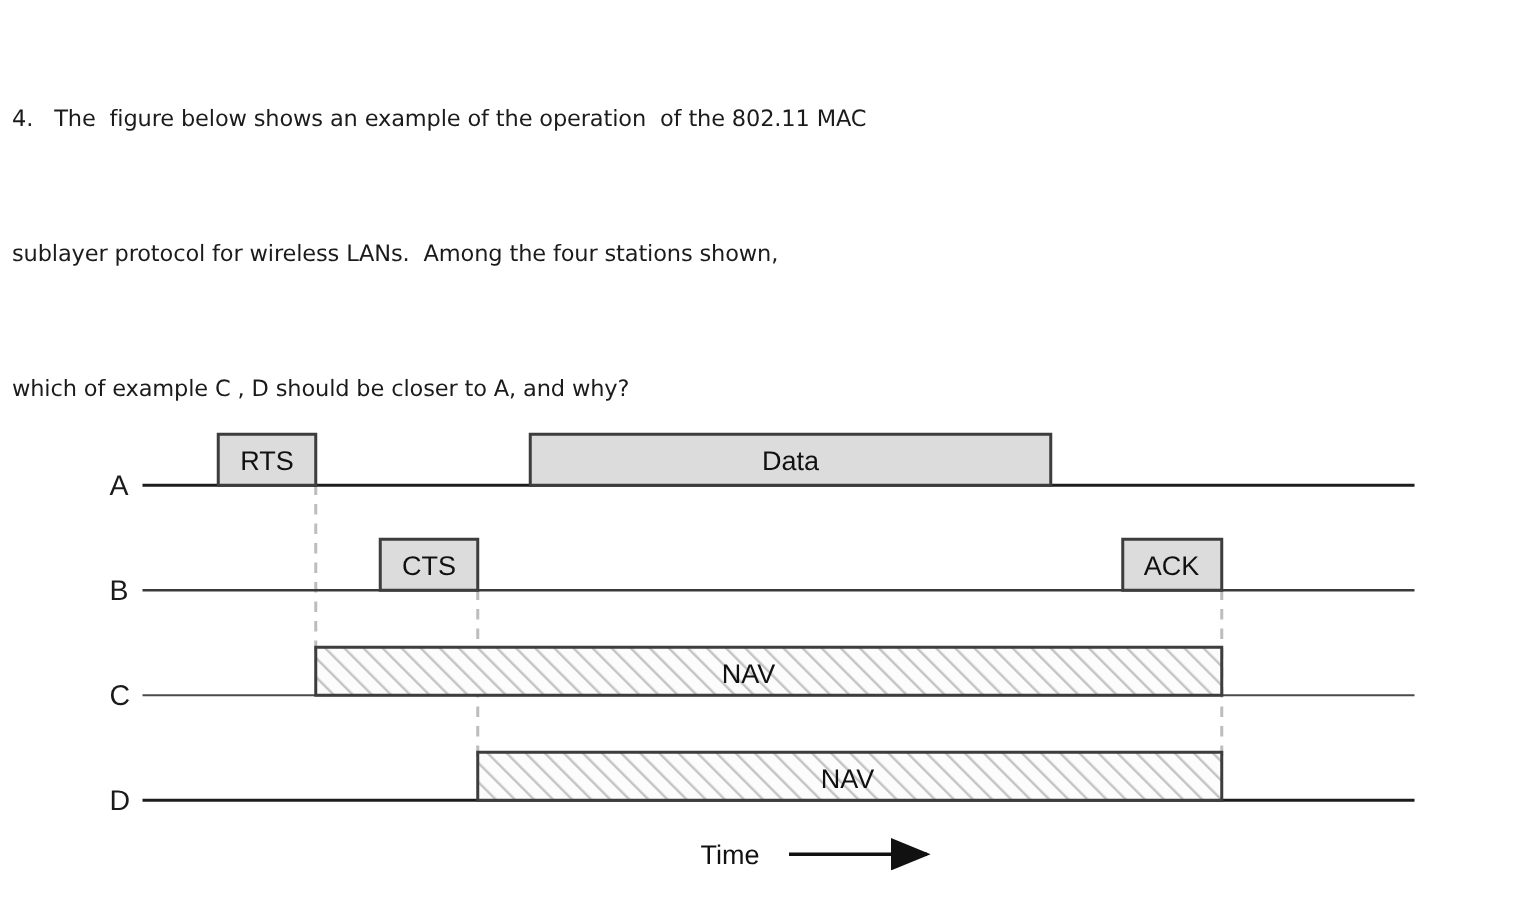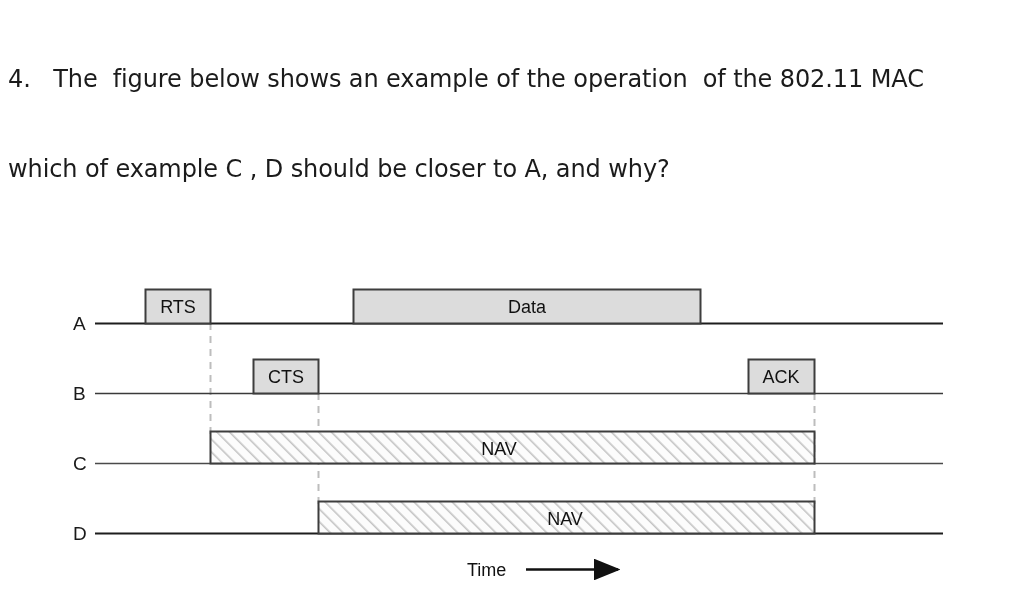--- a/index.html
+++ b/index.html
@@ -15,21 +15,21 @@
     overflow: hidden;
   }
 
   
   #question-block {
     position: absolute;
     left: 8px;
     top: 4px;
     width: 960px;
     color: #1b1b1b;
-    font-size: 24px;
+    font-size: 15px;
     line-height: 30px;
     font-family: "DejaVu Sans", sans-serif;
     letter-spacing: -0.1px;
     white-space: pre-wrap;
   }
   .q-line { display: block; }
 
   
   #figure {
     position: absolute;
@@ -62,20 +62,21 @@
     font-family: "Liberation Sans", sans-serif;
     font-size: 18px;
     fill: #111111;
   }
 </style>
 </head>
 <body>
 
 <div id="question-block">
   <span class="q-line">4.   The  figure below shows an example of the operation  of the 802.11 MAC</span>
+  <span class="q-line">sublayer protocol for wireless LANs.  Among the four stations shown,</span>
   <span class="q-line">which of example C , D should be closer to A, and why?</span>
 </div>
 
 <div id="figure">
 <svg width="1024" height="598" viewBox="0 0 1024 598" xmlns="http://www.w3.org/2000/svg">
 
   <defs>
     <pattern id="navHatch" width="9" height="9" patternUnits="userSpaceOnUse" patternTransform="rotate(-45)">
       <rect width="9" height="9" fill="#fcfcfc"></rect>
       <line x1="0" y1="0" x2="0" y2="9" stroke="#c4c4c4" stroke-width="3.2"></line>

